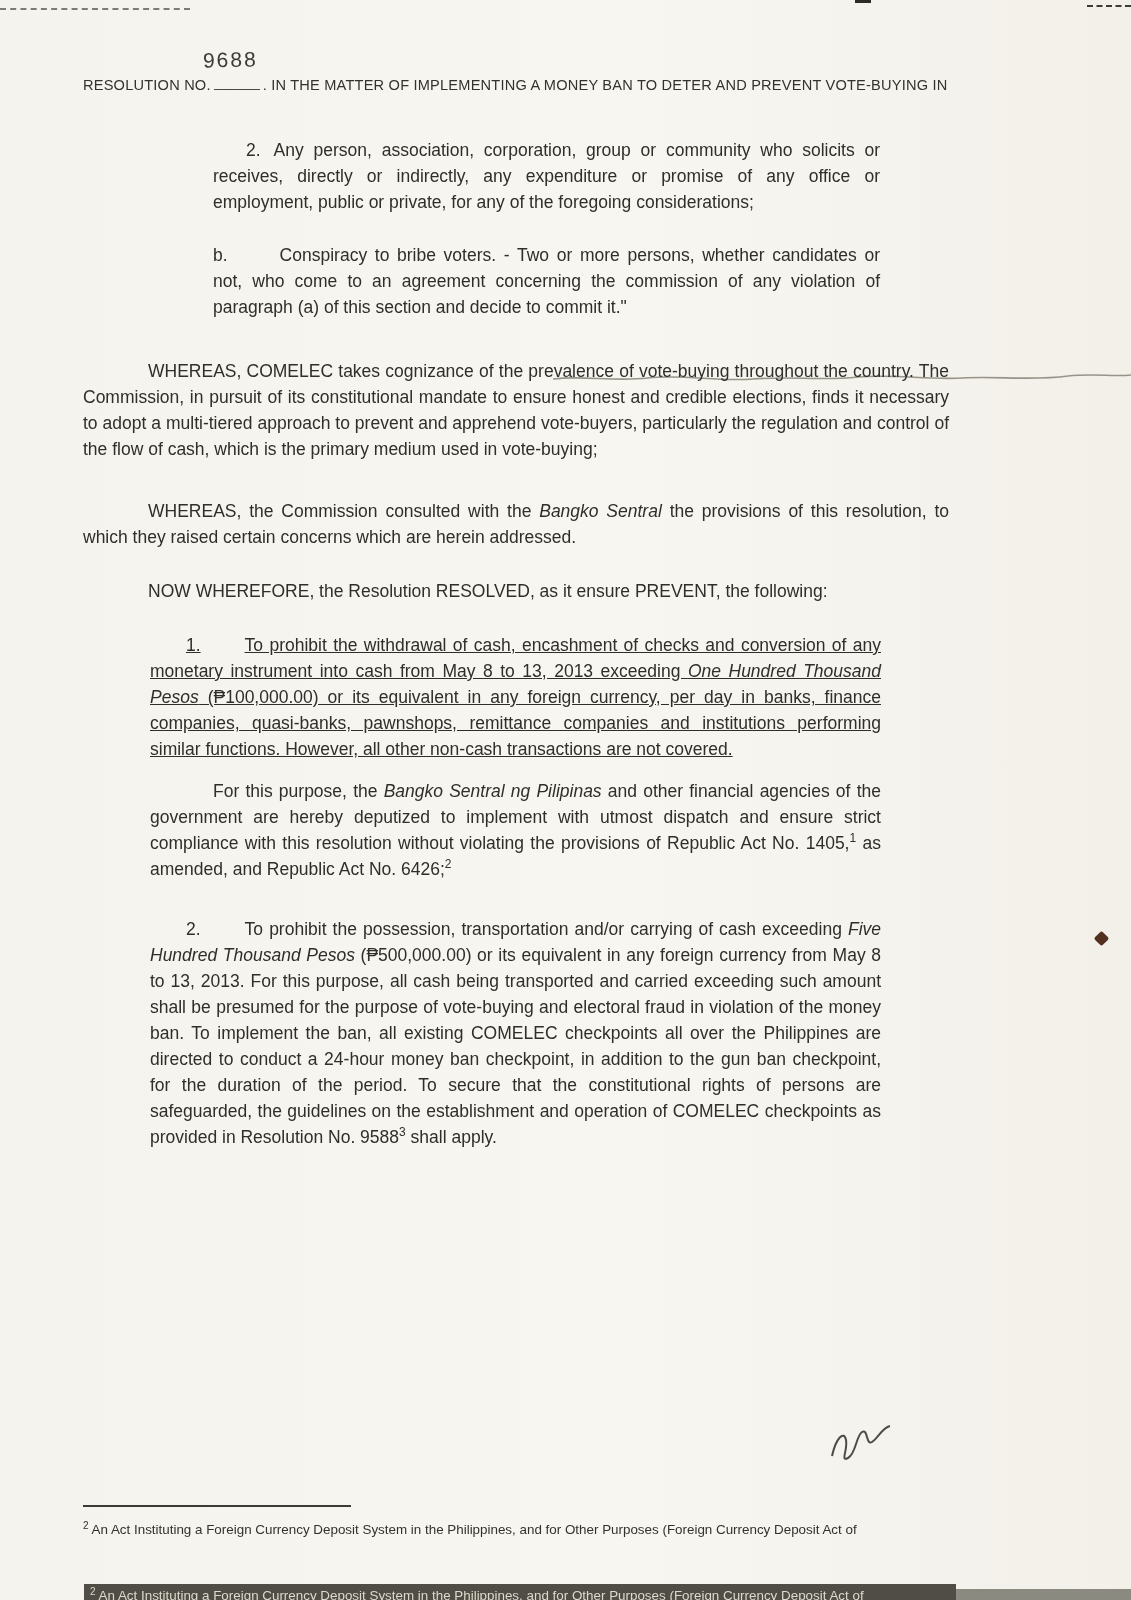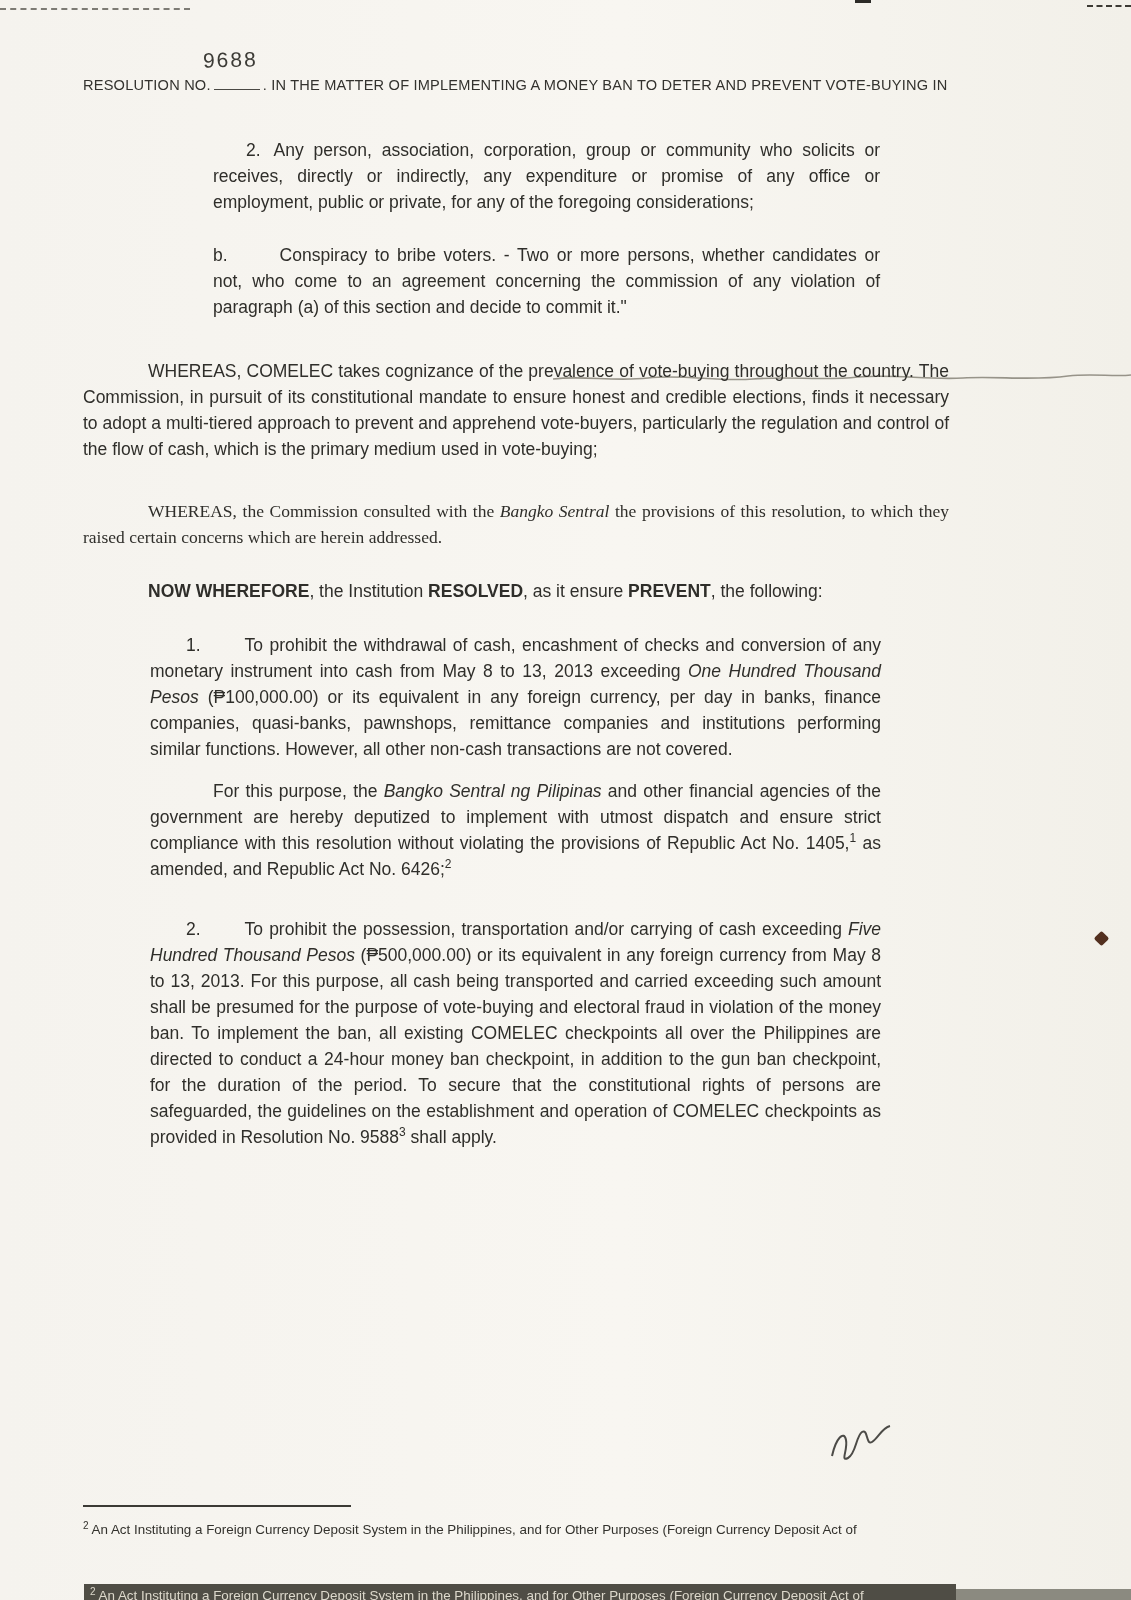--- a/index.html
+++ b/index.html
@@ -21,29 +21,29 @@
 
   
   p { margin:0; text-align:justify; font-size:17.5px; line-height:26px; }
   .quote { margin-top:44px; margin-left:130px; width:667px; }
   .quote p + p { margin-top:27px; }
   .q2 { text-indent:33px; }
   .qnum { padding-right:13px; }
   .qbnum { padding-right:52px; }
 
   .p-whereas1 { margin-top:38px; width:866px; text-indent:65px; }
-  .p-whereas2 { margin-top:36px; width:866px; text-indent:65px;font-family:Liberation Serif, serif; }
+  .p-whereas2 { margin-top:36px; width:866px; text-indent:65px; }
   .p-now      { margin-top:28px; width:866px; text-indent:65px; }
-  .p-item1    { margin-top:28px; margin-left:67px; width:731px; text-indent:36px; }
+  .p-item1    { margin-top:28px; margin-left:67px; width:731px; text-indent:36px;text-decoration:underline; }
   .p-item1cont{ margin-top:16px; margin-left:67px; width:731px; text-indent:63px; }
   .p-item2    { margin-top:34px; margin-left:67px; width:731px; text-indent:36px; }
   .inum { padding-right:44px; }
 
   .it { font-style:italic; }
-  .b  { font-weight:bold; }
+  .b  { font-weight:normal; }
   sup.fnref { font-size:12px; line-height:0; vertical-align:super; }
 
   
   .footnotes { position:absolute; left:83px; top:1505px; width:1010px; font-size:13.4px; color:#33322d; }
   .fnrule { width:268px; border-top:2.2px solid #3b3a35; margin-bottom:8px; }
   .fn { line-height:22px; white-space:nowrap; }
   .fn sup { font-size:10px; }
   .fn3strip { position:absolute; left:84px; top:1584px; width:872px; height:16px; background:#4f4d45; color:#ddd9cc; font-size:13.4px; line-height:15px; white-space:nowrap; overflow:hidden; padding-left:6px; box-sizing:border-box; }
   .fn3strip sup { font-size:10px; }
   .fn3tail { position:absolute; left:956px; top:1589px; width:175px; height:11px; background:#8b8a80; }
@@ -79,21 +79,21 @@
 
     <div class="quote">
       <p class="q2"><span class="qnum">2.</span><span>Any person, association, corporation, group or community who solicits or receives, directly or indirectly, any expenditure or promise of any office or employment, public or private, for any of the foregoing considerations;</span></p>
       <p><span class="qbnum">b.</span><span>Conspiracy to bribe voters. - Two or more persons, whether candidates or not, who come to an agreement concerning the commission of any violation of paragraph (a) of this section and decide to commit it."</span></p>
     </div>
 
     <p class="p-whereas1">WHEREAS, COMELEC takes cognizance of the prevalence of vote-buying throughout the country. The Commission, in pursuit of its constitutional mandate to ensure honest and credible elections, finds it necessary to adopt a multi-tiered approach to prevent and apprehend vote-buyers, particularly the regulation and control of the flow of cash, which is the primary medium used in vote-buying;</p>
 
     <p class="p-whereas2"><span>WHEREAS, the Commission consulted with the </span><span class="it">Bangko Sentral</span><span> the provisions of this resolution, to which they raised certain concerns which are herein addressed.</span></p>
 
-    <p class="p-now"><span class="b">NOW WHEREFORE</span><span>, the Institution </span><span class="b">RESOLVED</span><span>, as it ensure </span><span class="b">PREVENT</span><span>, the following:</span></p>
+    <p class="p-now"><span class="b">NOW WHEREFORE</span><span>, the Resolution </span><span class="b">RESOLVED</span><span>, as it ensure </span><span class="b">PREVENT</span><span>, the following:</span></p>
 
     <p class="p-item1"><span class="inum">1.</span><span>To prohibit the withdrawal of cash, encashment of checks and conversion of any monetary instrument into cash from May 8 to 13, 2013 exceeding </span><span class="it">One Hundred Thousand Pesos</span><span> (₱100,000.00) or its equivalent in any foreign currency, per day in banks, finance companies, quasi-banks, pawnshops, remittance companies and institutions performing similar functions. However, all other non-cash transactions are not covered.</span></p>
 
     <p class="p-item1cont"><span>For this purpose, the </span><span class="it">Bangko Sentral ng Pilipinas</span><span> and other financial agencies of the government are hereby deputized to implement with utmost dispatch and ensure strict compliance with this resolution without violating the provisions of Republic Act No. 1405,</span><sup class="fnref">1</sup><span> as amended, and Republic Act No. 6426;</span><sup class="fnref">2</sup></p>
 
     <p class="p-item2"><span class="inum">2.</span><span>To prohibit the possession, transportation and/or carrying of cash exceeding </span><span class="it">Five Hundred Thousand Pesos</span><span> (₱500,000.00) or its equivalent in any foreign currency from May 8 to 13, 2013. For this purpose, all cash being transported and carried exceeding such amount shall be presumed for the purpose of vote-buying and electoral fraud in violation of the money ban. To implement the ban, all existing COMELEC checkpoints all over the Philippines are directed to conduct a 24-hour money ban checkpoint, in addition to the gun ban checkpoint, for the duration of the period. To secure that the constitutional rights of persons are safeguarded, the guidelines on the establishment and operation of COMELEC checkpoints as provided in Resolution No. 9588</span><sup class="fnref">3</sup><span> shall apply.</span></p>
 
   </div>
 
   <svg class="sig" width="70" height="52" viewBox="0 0 70 52">

